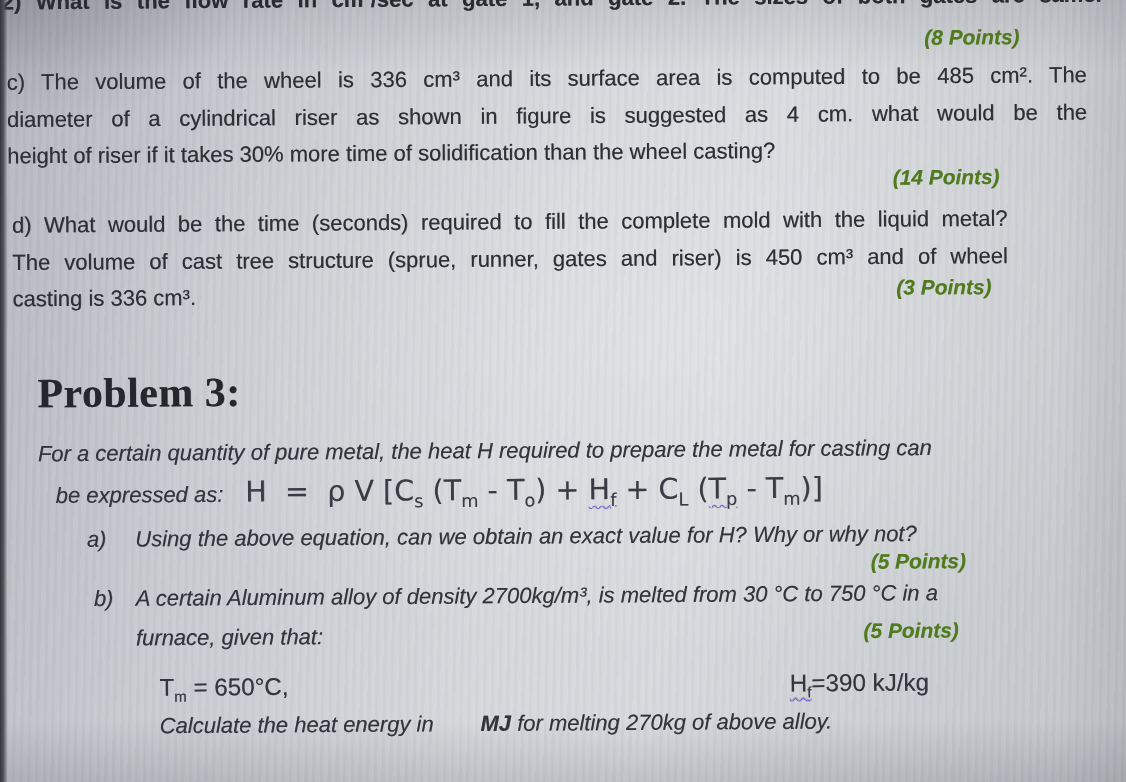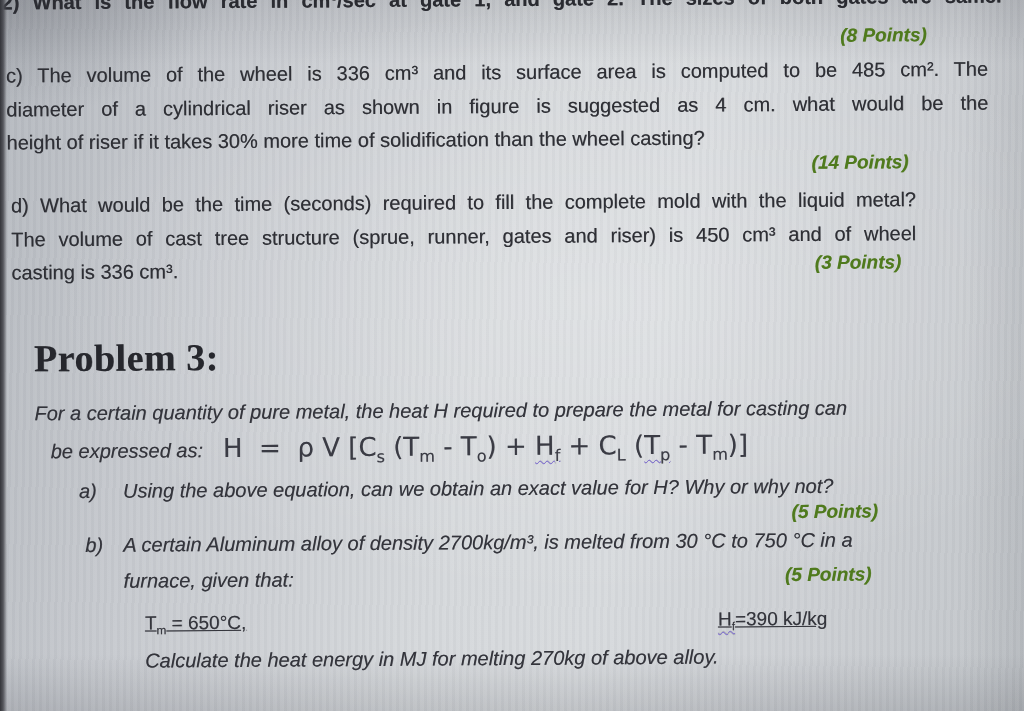--- a/index.html
+++ b/index.html
@@ -52,23 +52,23 @@
     font-family:"DejaVu Sans",sans-serif;font-size:26px;color:#3a3b44;
     white-space:nowrap;text-shadow:0.3px 0 0 rgba(58,59,68,0.4);
   }
   .formula span,.formula sub{white-space:pre-wrap;}
   .formula sub,.gv sub{font-size:0.62em;}
   .wavy{
     text-decoration-line:underline;text-decoration-style:wavy;
     text-decoration-color:#7b68d8;text-decoration-thickness:1.2px;text-underline-offset:5px;
   }
   .given{position:absolute;left:0;top:0;width:1024px;height:30px;}
-  .gv{position:absolute;font-size:19px;color:#34353c;white-space:nowrap;text-shadow:0.3px 0 0 rgba(52,53,60,0.5);text-decoration:underline;}
+  .gv{position:absolute;font-size:22px;color:#34353c;white-space:nowrap;text-shadow:0.3px 0 0 rgba(52,53,60,0.5);}
   .marker{position:absolute;}
-  .boldit{font-weight:normal;}
+  .boldit{font-weight:bold;margin-left:37px;}
 </style>
 </head>
 <body>
 
 <div class="photo">
   <div class="streaks"></div>
   <div class="content">
 
     <div class="blk topline just" style="top:-13px;left:4px;width:1000px;overflow:hidden;">2) What is the flow rate in cm³/sec at gate 1, and gate 2. The sizes of both gates are same.</div>
 

